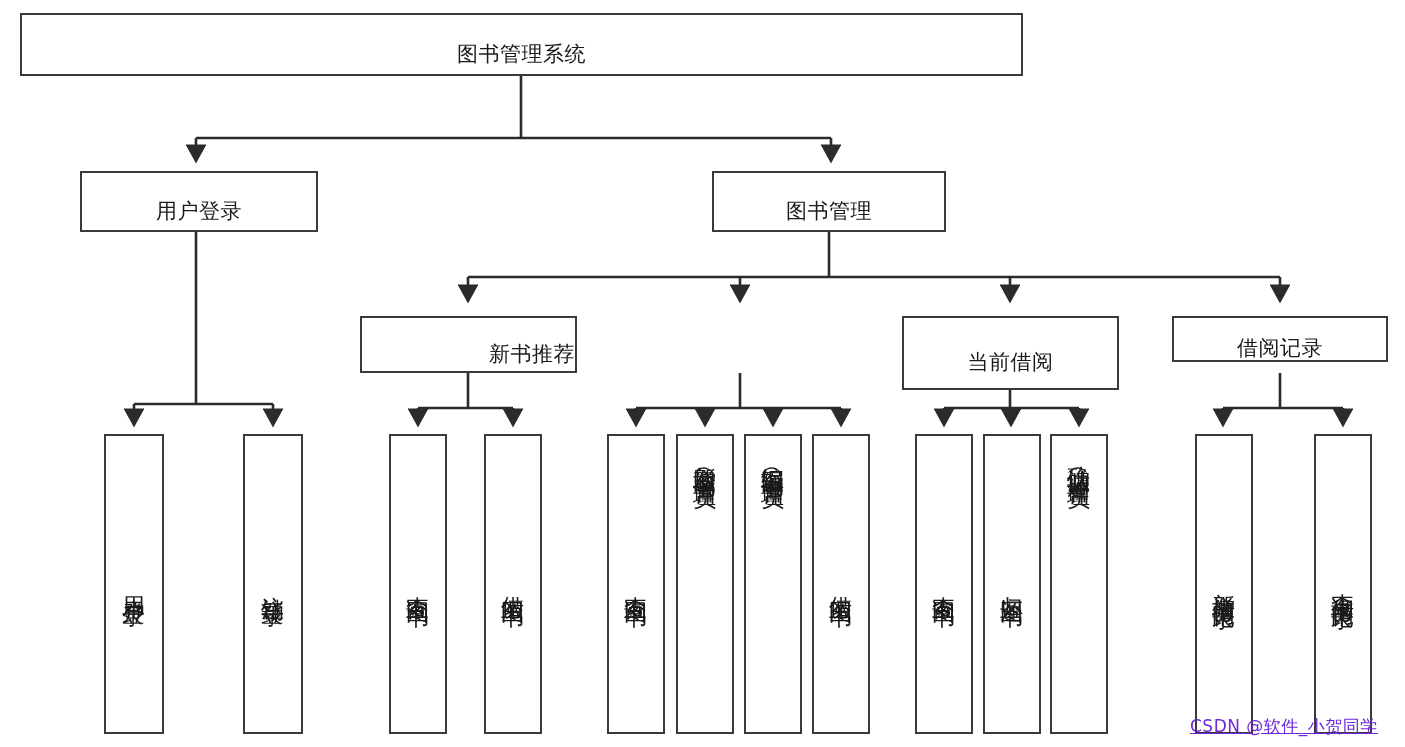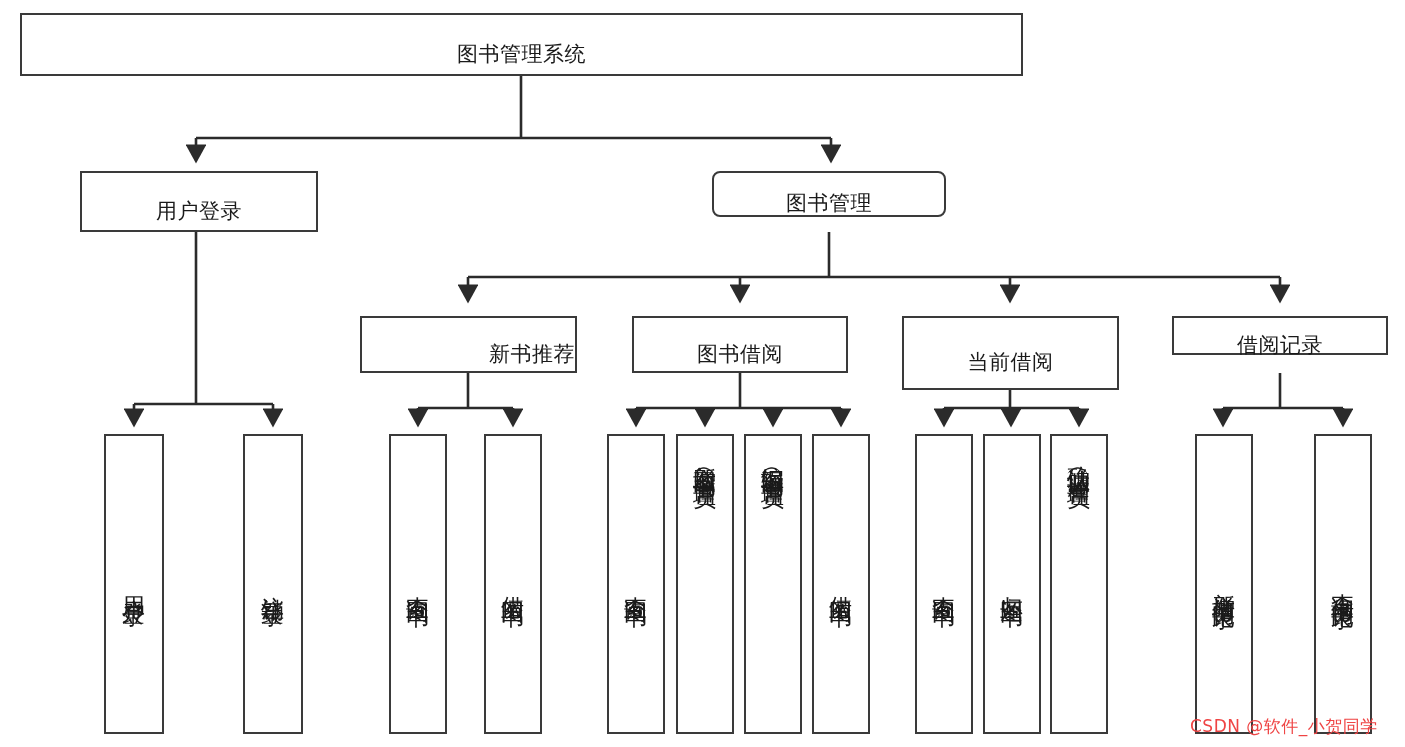--- a/index.html
+++ b/index.html
@@ -60,23 +60,24 @@
     letter-spacing: 3px;
     white-space: nowrap;
   }
   .node.vert.leaf-mid {
     align-items: center;
     padding-top: 0;
   }
   .watermark {
     position: absolute;
     font-size: 17px;
-    color: #ef4444;
+    color: #6d28d9;
     white-space: nowrap;
     letter-spacing: 0.5px;
+    text-decoration: underline;
   }
 </style>
 </head>
 <body>
 
 <div id="canvas">
 
   <svg class="edges" viewBox="0 0 1405 747">
     <defs>
       <marker id="arrow" viewBox="0 0 12 12" refX="9" refY="6" markerWidth="8" markerHeight="8" orient="auto-start-reverse">
@@ -127,34 +128,31 @@
     </g>
   </svg>
 
   <div class="node horiz" style="left:20px; top:13px; width:1003px; height:63px;">
     <span class="lbl">图书管理系统</span>
   </div>
 
   <div class="node horiz" style="left:80px; top:171px; width:238px; height:61px;">
     <span class="lbl">用户登录</span>
   </div>
-  <div class="node horiz" style="left:712px; top:171px; width:234px; height:46px;border-radius:8px;">
+  <div class="node horiz" style="left:712px; top:171px; width:234px; height:61px;">
     <span class="lbl">图书管理</span>
   </div>
 
   <div class="node horiz" style="left:360px; top:316px; width:217px; height:57px;justify-content:flex-end;">
     <span class="lbl">新书推荐</span>
   </div>
-  <div class="node horiz" style="left:632px; top:316px; width:216px; height:57px;">
-    <span class="lbl">图书借阅</span>
-  </div>
   <div class="node horiz" style="left:902px; top:316px; width:217px; height:74px;">
     <span class="lbl">当前借阅</span>
   </div>
-  <div class="node horiz" style="left:1172px; top:316px; width:216px; height:39px;font-family:Liberation Serif, serif;">
+  <div class="node horiz" style="left:1172px; top:316px; width:216px; height:46px;font-family:Liberation Serif, serif;">
     <span class="lbl">借阅记录</span>
   </div>
 
   <div class="node vert leaf-mid" style="left:104px; top:434px; width:60px; height:300px;">
     <span class="lbl">用户登录</span>
   </div>
   <div class="node vert leaf-mid" style="left:243px; top:434px; width:60px; height:300px;">
     <span class="lbl">注销登录</span>
   </div>
 

